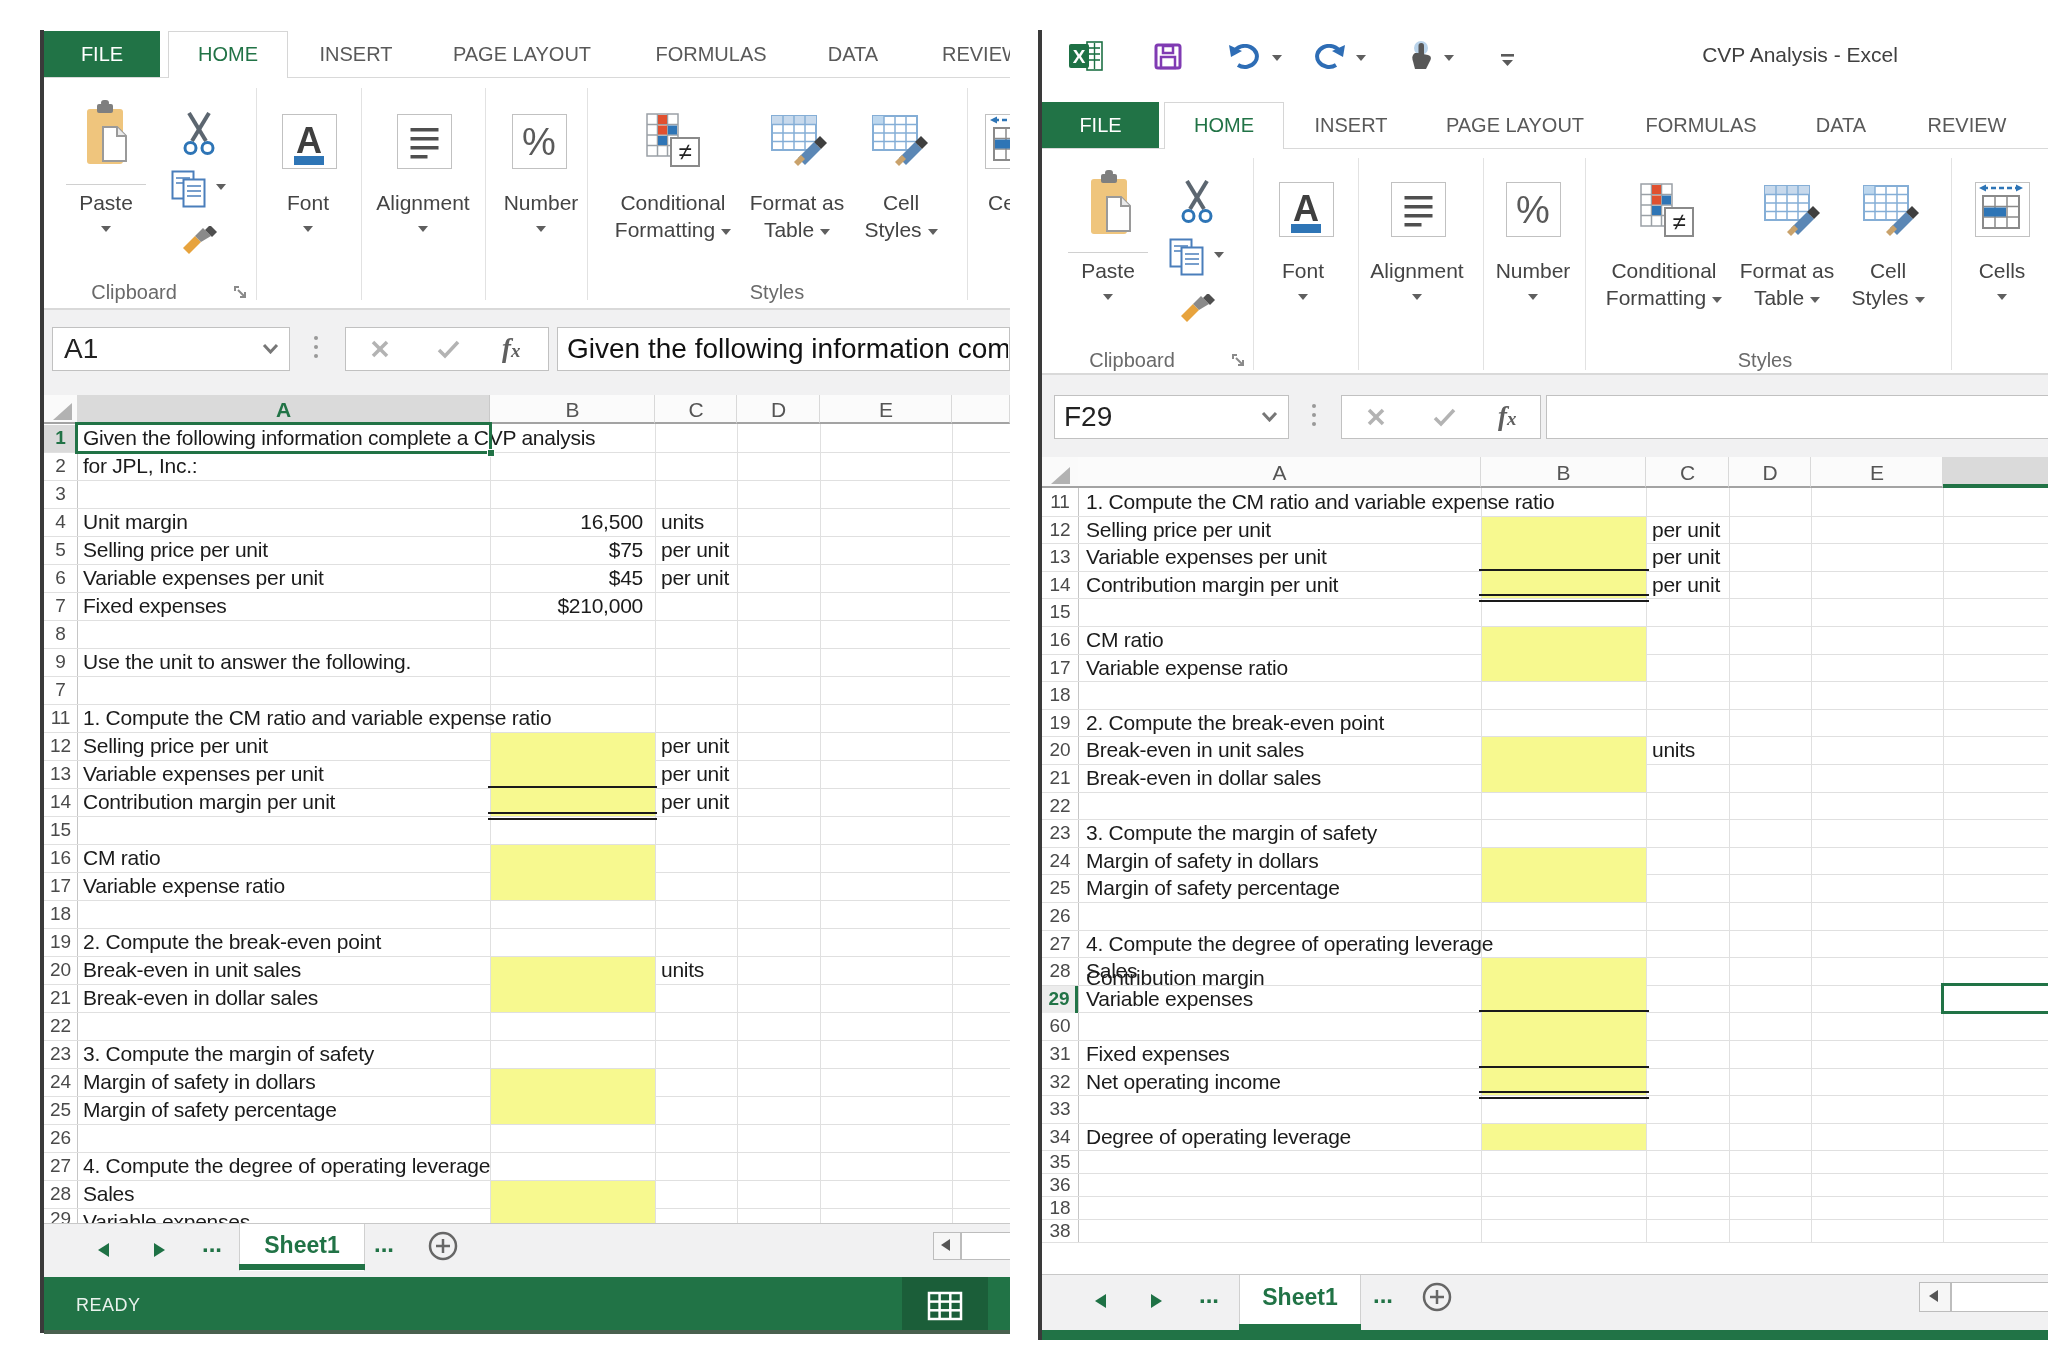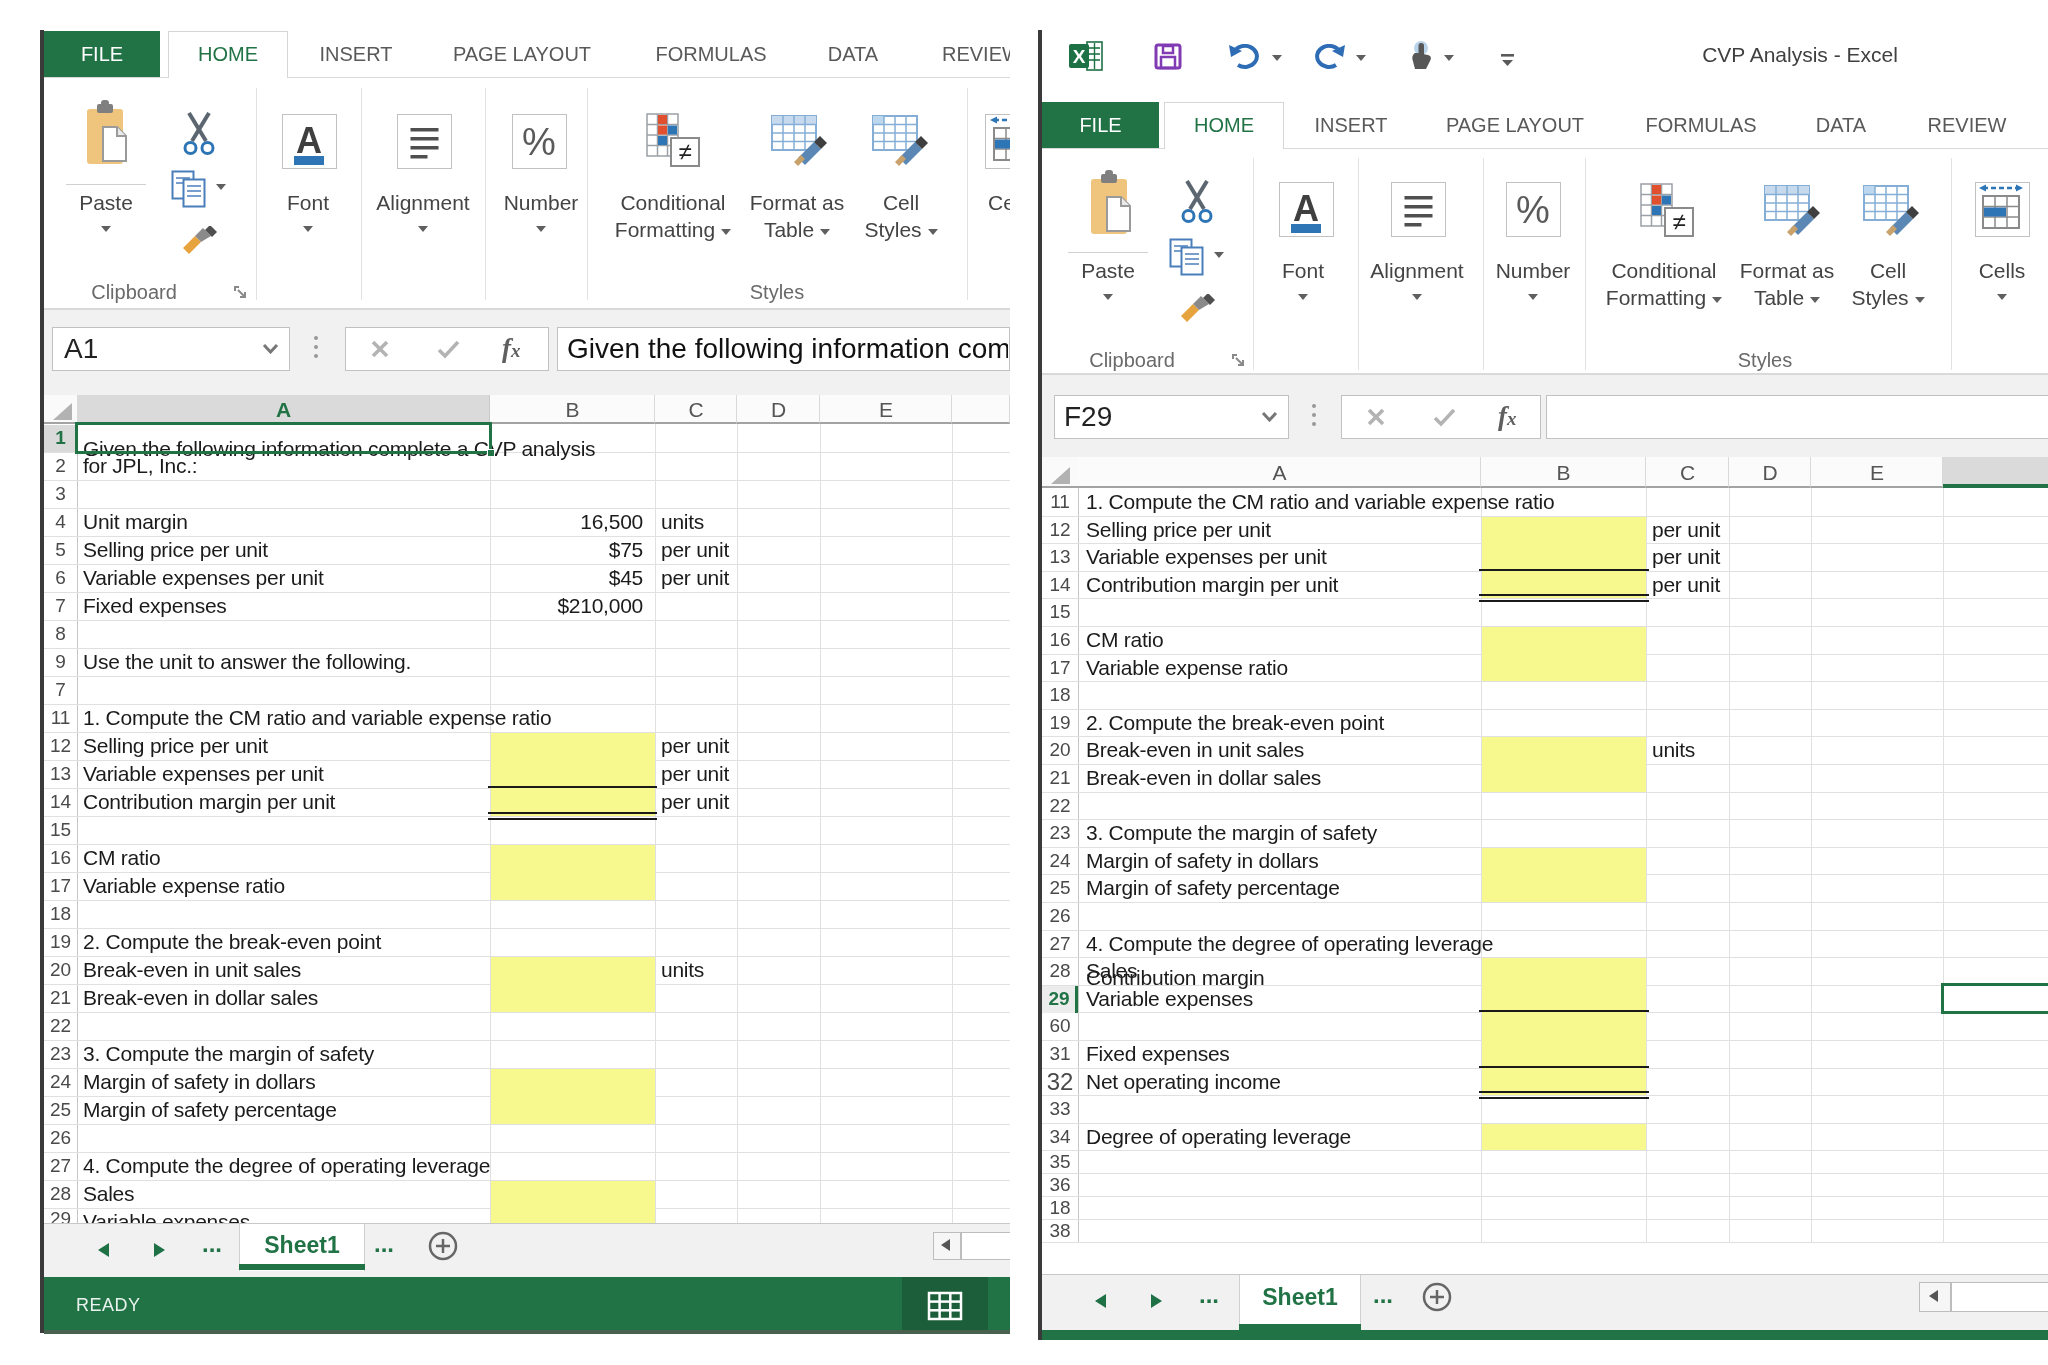--- a/index.html
+++ b/index.html
@@ -243,21 +243,21 @@
 <div class="a" style="left:44px;top:1180px;width:33px;height:28px;font-size:19px;color:#4a4a4a;text-align:center;font-weight:normal;line-height:28px;white-space:nowrap;overflow:hidden;">28</div>
 <div class="a" style="left:44px;top:1208px;width:33px;height:21px;font-size:19px;color:#4a4a4a;text-align:center;font-weight:normal;line-height:21px;white-space:nowrap;overflow:hidden;">29</div>
 <div class="a" style="left:491px;top:733px;width:164px;height:83px;background:#f7f98f;"></div>
 <div class="a" style="left:491px;top:845px;width:164px;height:55px;background:#f7f98f;"></div>
 <div class="a" style="left:491px;top:957px;width:164px;height:55px;background:#f7f98f;"></div>
 <div class="a" style="left:491px;top:1069px;width:164px;height:55px;background:#f7f98f;"></div>
 <div class="a" style="left:491px;top:1181px;width:164px;height:42px;background:#f7f98f;"></div>
 <div class="a" style="left:488px;top:786px;width:169px;height:2px;background:#1a1a1a;"></div>
 <div class="a" style="left:488px;top:812px;width:169px;height:2px;background:#1a1a1a;"></div>
 <div class="a" style="left:488px;top:818px;width:169px;height:2px;background:#1a1a1a;"></div>
-<div class="a" style="left:83px;top:435px;width:900px;height:28px;font-size:21px;color:#1b1b1b;text-align:left;font-weight:normal;line-height:28px;white-space:nowrap;overflow:hidden;letter-spacing:-0.25px;">Given the following information complete a CVP analysis</div>
+<div class="a" style="left:83px;top:424px;width:900px;height:28px;font-size:21px;color:#1b1b1b;text-align:left;font-weight:normal;line-height:28px;white-space:nowrap;overflow:hidden;letter-spacing:-0.25px;">Given the following information complete a CVP analysis</div>
 <div class="a" style="left:83px;top:452px;width:900px;height:28px;font-size:21px;color:#1b1b1b;text-align:left;font-weight:normal;line-height:28px;white-space:nowrap;overflow:hidden;letter-spacing:-0.25px;">for JPL, Inc.:</div>
 <div class="a" style="left:83px;top:508px;width:900px;height:28px;font-size:21px;color:#1b1b1b;text-align:left;font-weight:normal;line-height:28px;white-space:nowrap;overflow:hidden;letter-spacing:-0.25px;">Unit margin</div>
 <div class="a" style="left:83px;top:536px;width:900px;height:28px;font-size:21px;color:#1b1b1b;text-align:left;font-weight:normal;line-height:28px;white-space:nowrap;overflow:hidden;letter-spacing:-0.25px;">Selling price per unit</div>
 <div class="a" style="left:83px;top:564px;width:900px;height:28px;font-size:21px;color:#1b1b1b;text-align:left;font-weight:normal;line-height:28px;white-space:nowrap;overflow:hidden;letter-spacing:-0.25px;">Variable expenses per unit</div>
 <div class="a" style="left:83px;top:592px;width:900px;height:28px;font-size:21px;color:#1b1b1b;text-align:left;font-weight:normal;line-height:28px;white-space:nowrap;overflow:hidden;letter-spacing:-0.25px;">Fixed expenses</div>
 <div class="a" style="left:83px;top:648px;width:900px;height:28px;font-size:21px;color:#1b1b1b;text-align:left;font-weight:normal;line-height:28px;white-space:nowrap;overflow:hidden;letter-spacing:-0.25px;">Use the unit to answer the following.</div>
 <div class="a" style="left:83px;top:704px;width:900px;height:28px;font-size:21px;color:#1b1b1b;text-align:left;font-weight:normal;line-height:28px;white-space:nowrap;overflow:hidden;letter-spacing:-0.25px;">1. Compute the CM ratio and variable expense ratio</div>
 <div class="a" style="left:83px;top:732px;width:900px;height:28px;font-size:21px;color:#1b1b1b;text-align:left;font-weight:normal;line-height:28px;white-space:nowrap;overflow:hidden;letter-spacing:-0.25px;">Selling price per unit</div>
 <div class="a" style="left:83px;top:760px;width:900px;height:28px;font-size:21px;color:#1b1b1b;text-align:left;font-weight:normal;line-height:28px;white-space:nowrap;overflow:hidden;letter-spacing:-0.25px;">Variable expenses per unit</div>
 <div class="a" style="left:83px;top:788px;width:900px;height:28px;font-size:21px;color:#1b1b1b;text-align:left;font-weight:normal;line-height:28px;white-space:nowrap;overflow:hidden;letter-spacing:-0.25px;">Contribution margin per unit</div>
@@ -568,21 +568,21 @@
 <div class="a" style="left:1042px;top:847px;width:36px;height:28px;font-size:19px;color:#4a4a4a;text-align:center;font-weight:normal;line-height:28px;white-space:nowrap;overflow:hidden;">24</div>
 <div class="a" style="left:1042px;top:874px;width:36px;height:28px;font-size:19px;color:#4a4a4a;text-align:center;font-weight:normal;line-height:28px;white-space:nowrap;overflow:hidden;">25</div>
 <div class="a" style="left:1042px;top:902px;width:36px;height:28px;font-size:19px;color:#4a4a4a;text-align:center;font-weight:normal;line-height:28px;white-space:nowrap;overflow:hidden;">26</div>
 <div class="a" style="left:1042px;top:930px;width:36px;height:28px;font-size:19px;color:#4a4a4a;text-align:center;font-weight:normal;line-height:28px;white-space:nowrap;overflow:hidden;">27</div>
 <div class="a" style="left:1042px;top:957px;width:36px;height:28px;font-size:19px;color:#4a4a4a;text-align:center;font-weight:normal;line-height:28px;white-space:nowrap;overflow:hidden;">28</div>
 <div class="a" style="left:1042px;top:986px;width:36px;height:27px;background:#ececec;"></div>
 <div class="a" style="left:1042px;top:985px;width:34px;height:28px;font-size:19px;color:#217346;text-align:center;font-weight:bold;line-height:28px;white-space:nowrap;overflow:hidden;">29</div>
 <div class="a" style="left:1075px;top:986px;width:3px;height:27px;background:#217346;"></div>
 <div class="a" style="left:1042px;top:1012px;width:36px;height:28px;font-size:19px;color:#4a4a4a;text-align:center;font-weight:normal;line-height:28px;white-space:nowrap;overflow:hidden;">60</div>
 <div class="a" style="left:1042px;top:1040px;width:36px;height:28px;font-size:19px;color:#4a4a4a;text-align:center;font-weight:normal;line-height:28px;white-space:nowrap;overflow:hidden;">31</div>
-<div class="a" style="left:1042px;top:1068px;width:36px;height:28px;font-size:24px;color:#4a4a4a;text-align:center;font-weight:normal;line-height:28px;white-space:nowrap;overflow:hidden;">32</div>
+<div class="a" style="left:1042px;top:1068px;width:36px;height:28px;font-size:19px;color:#4a4a4a;text-align:center;font-weight:normal;line-height:28px;white-space:nowrap;overflow:hidden;">32</div>
 <div class="a" style="left:1042px;top:1095px;width:36px;height:28px;font-size:19px;color:#4a4a4a;text-align:center;font-weight:normal;line-height:28px;white-space:nowrap;overflow:hidden;">33</div>
 <div class="a" style="left:1042px;top:1123px;width:36px;height:28px;font-size:19px;color:#4a4a4a;text-align:center;font-weight:normal;line-height:28px;white-space:nowrap;overflow:hidden;">34</div>
 <div class="a" style="left:1042px;top:1150px;width:36px;height:23px;font-size:19px;color:#4a4a4a;text-align:center;font-weight:normal;line-height:23px;white-space:nowrap;overflow:hidden;">35</div>
 <div class="a" style="left:1042px;top:1173px;width:36px;height:23px;font-size:19px;color:#4a4a4a;text-align:center;font-weight:normal;line-height:23px;white-space:nowrap;overflow:hidden;">36</div>
 <div class="a" style="left:1042px;top:1196px;width:36px;height:23px;font-size:19px;color:#4a4a4a;text-align:center;font-weight:normal;line-height:23px;white-space:nowrap;overflow:hidden;">18</div>
 <div class="a" style="left:1042px;top:1219px;width:36px;height:23px;font-size:19px;color:#4a4a4a;text-align:center;font-weight:normal;line-height:23px;white-space:nowrap;overflow:hidden;">38</div>
 <div class="a" style="left:1482px;top:517px;width:164px;height:81px;background:#f7f98f;"></div>
 <div class="a" style="left:1482px;top:627px;width:164px;height:54px;background:#f7f98f;"></div>
 <div class="a" style="left:1482px;top:737px;width:164px;height:55px;background:#f7f98f;"></div>
 <div class="a" style="left:1482px;top:848px;width:164px;height:54px;background:#f7f98f;"></div>

